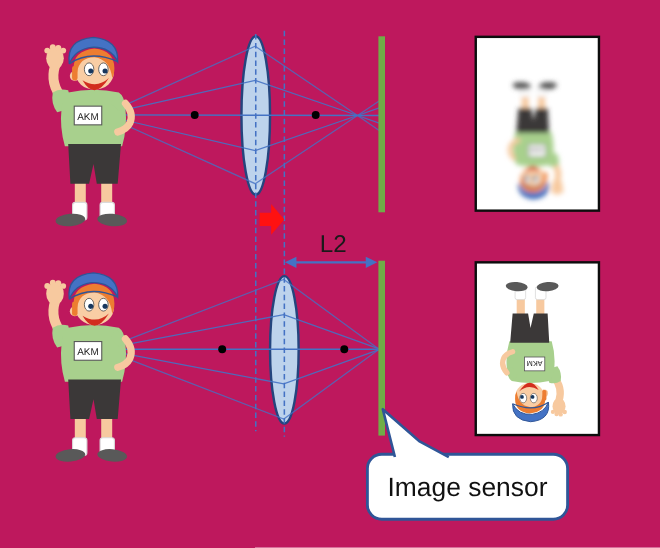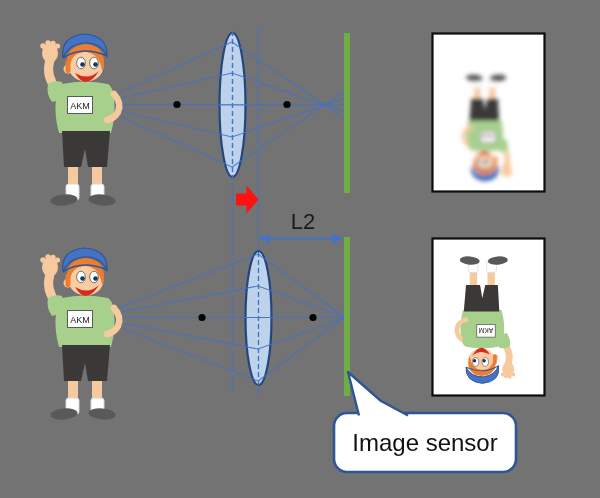--- a/index.html
+++ b/index.html
@@ -1,16 +1,16 @@
 <!DOCTYPE html>
 <html><head>
 <meta charset="utf-8">
 <style>
   html,body{margin:0;padding:0;background:#fff;}
-  #canvas{position:relative;width:600px;height:498px;background:#737373;overflow:hidden;
+  #canvas{position:relative;width:600px;height:498px;background:#be185d;overflow:hidden;
           font-family:"Liberation Sans", sans-serif;}
   svg text{font-family:"Liberation Sans", sans-serif;}
 </style>
 </head>
 <body>
 
 <div id="canvas">
 <svg width="600" height="498" viewBox="0 0 600 498">
   <defs>
     <filter id="blurF" x="-25%" y="-25%" width="150%" height="150%">

